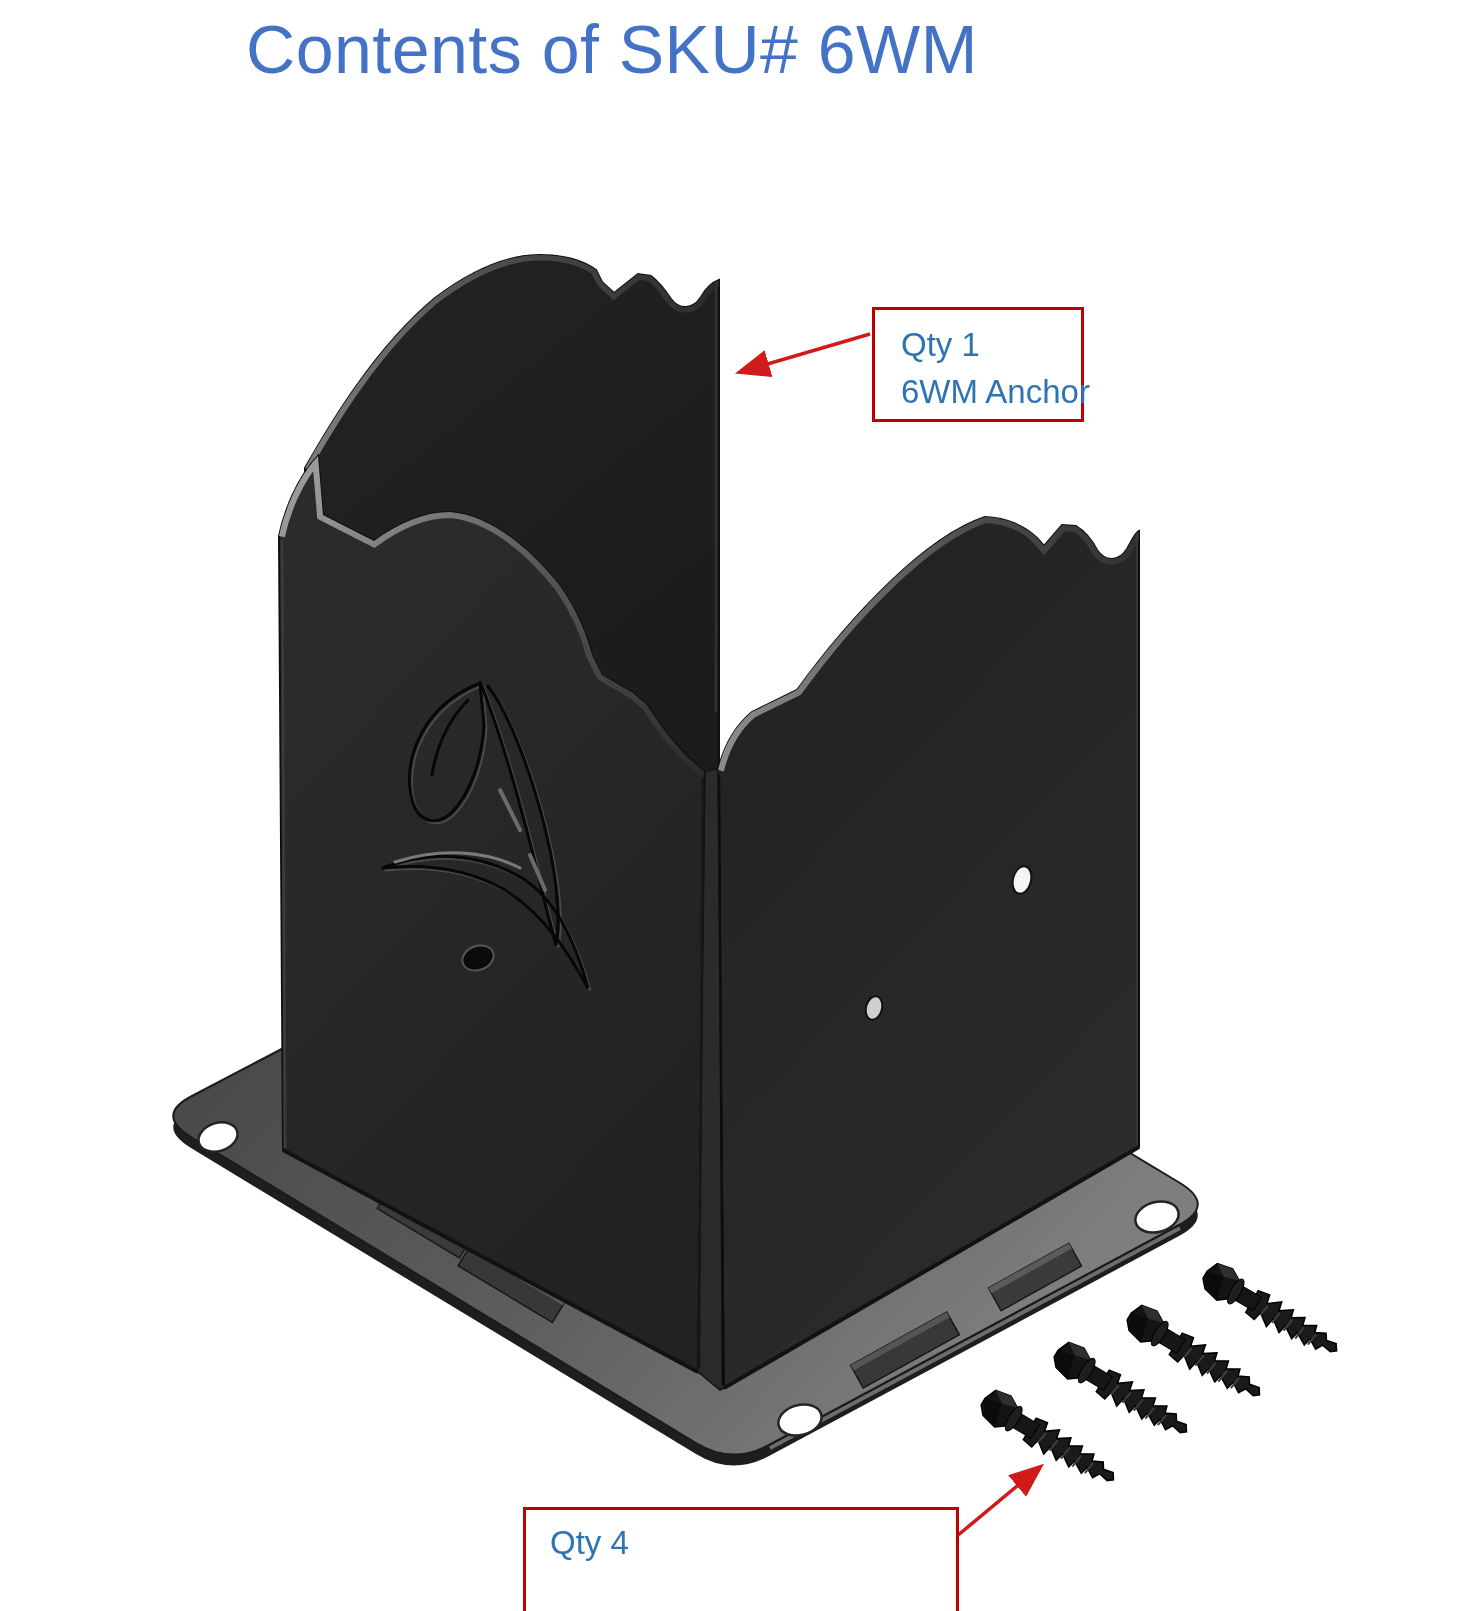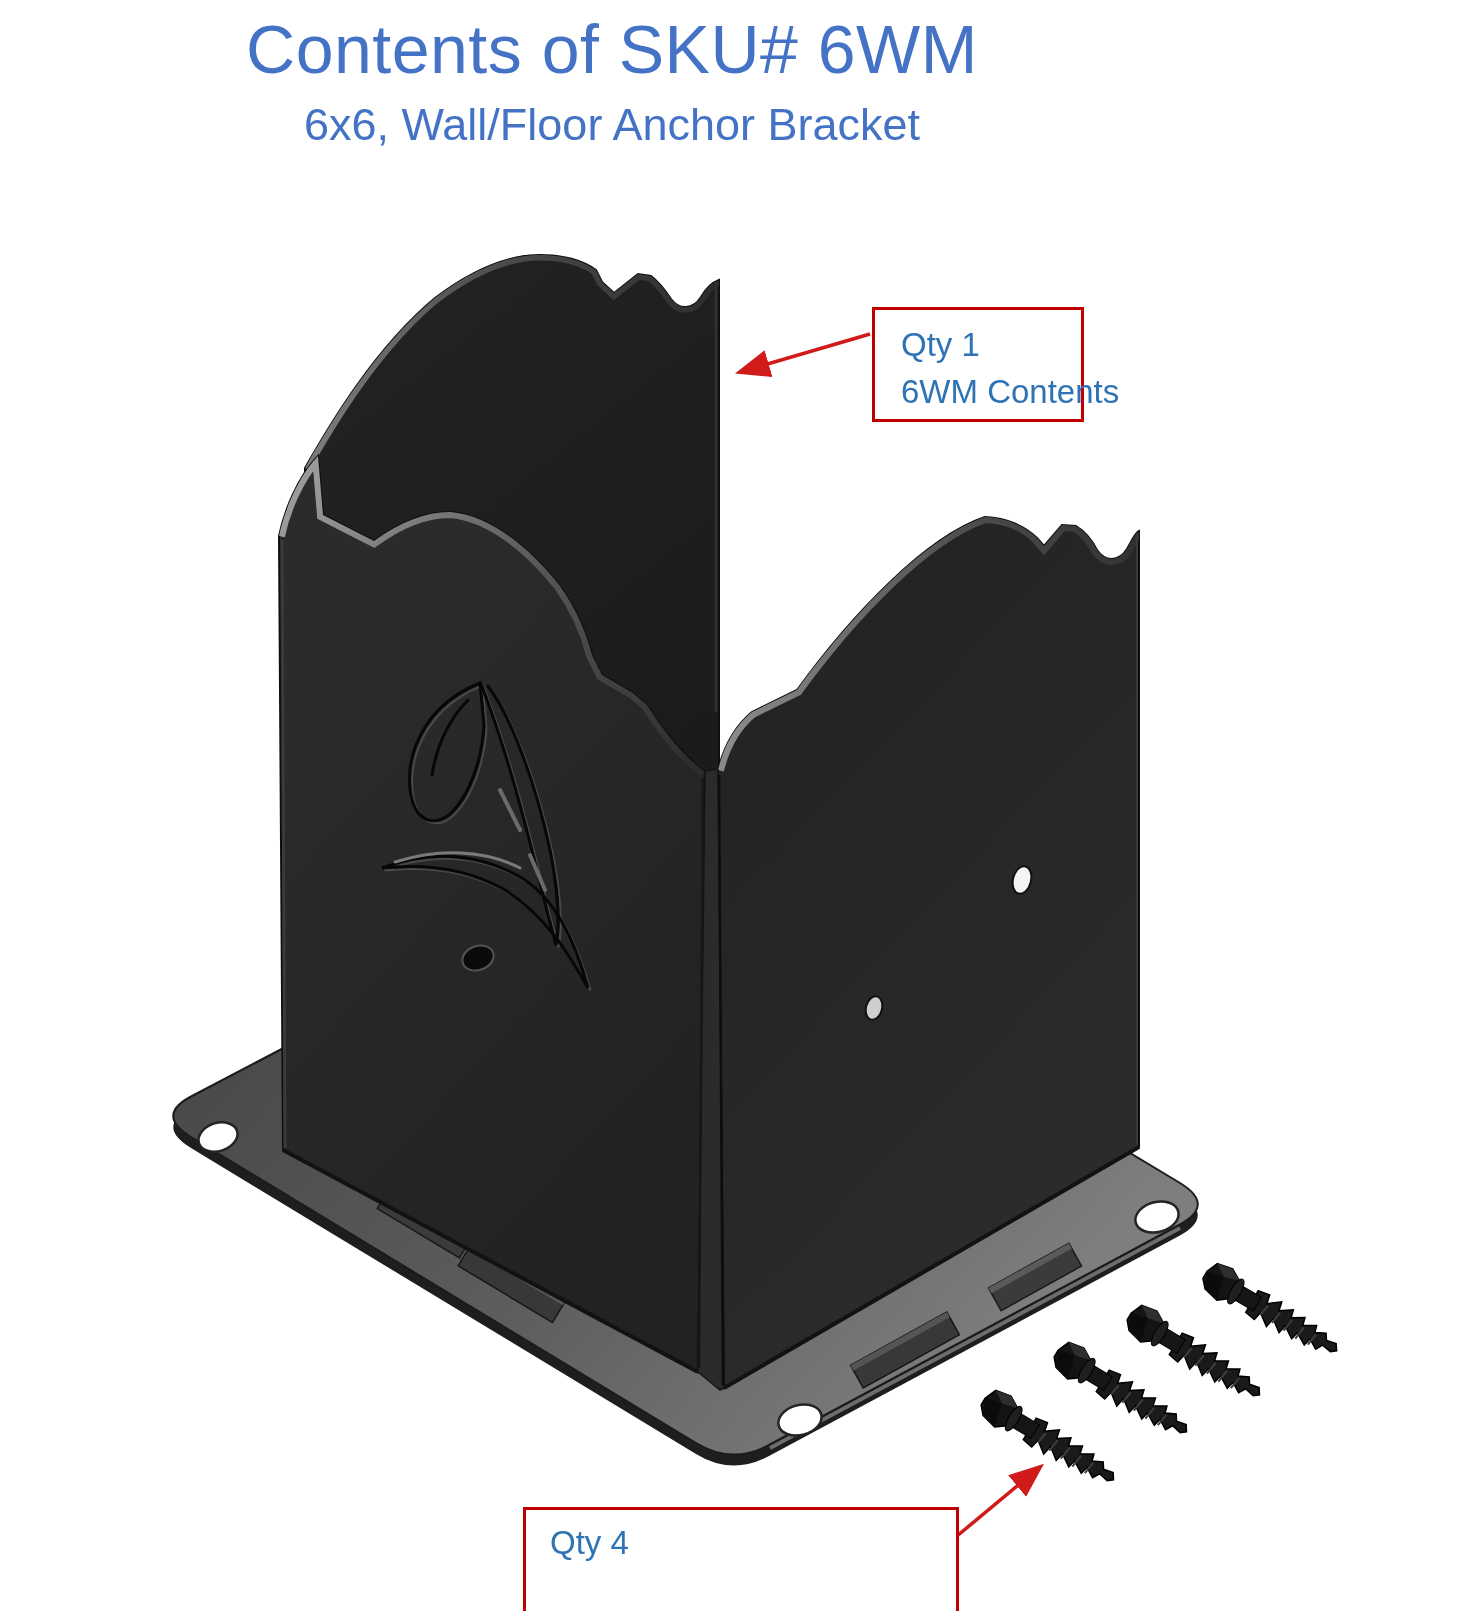--- a/index.html
+++ b/index.html
@@ -14,21 +14,20 @@
            color:#2E74B5;font-size:33px;font-weight:500;line-height:1.42;z-index:2;margin-top:28px;}
   .callout .ln{white-space:nowrap;}
   #co-bracket{left:872px;top:279px;width:212px;height:115px;padding:12px 0 0 26px;}
   #co-screws{left:523px;top:1479px;width:436px;height:114px;padding:10px 0 0 24px;}
 </style>
 </head>
 <body>
 
 <div class="hdr">
   <h1 class="title">Contents of SKU# 6WM</h1>
-  <h2 class="subtitle">6x6, Wall/Floor Anchor Bracket</h2>
 </div>
 
 <svg class="art" viewBox="0 0 1482 1611" xmlns="http://www.w3.org/2000/svg">
   <defs>
     <linearGradient id="gPlate" x1="300" y1="900" x2="900" y2="1460" gradientUnits="userSpaceOnUse">
       <stop offset="0" stop-color="#474747"></stop>
         <stop offset="0.55" stop-color="#5E5E5E"></stop>
       <stop offset="1" stop-color="#7E7E7E"></stop>
     </linearGradient>
     <linearGradient id="gLF" x1="280" y1="700" x2="710" y2="1100" gradientUnits="userSpaceOnUse">
@@ -190,18 +189,18 @@
   </g>
 
   <g stroke="#D11A1A" stroke-width="3.5" fill="none">
     <path d="M870,334 L740,372" marker-end="url(#arrHead)"></path>
     <path d="M957,1536 L1040,1467" marker-end="url(#arrHead)"></path>
   </g>
 </svg>
 
 <div class="callout" id="co-bracket">
   <div class="ln">Qty 1</div>
-  <div class="ln">6WM Contents</div>
+  <div class="ln">6WM Anchor</div>
 </div>
 
 <div class="callout" id="co-screws">
   <div class="ln">Qty 4</div>
 </div>
 
 </body></html>

